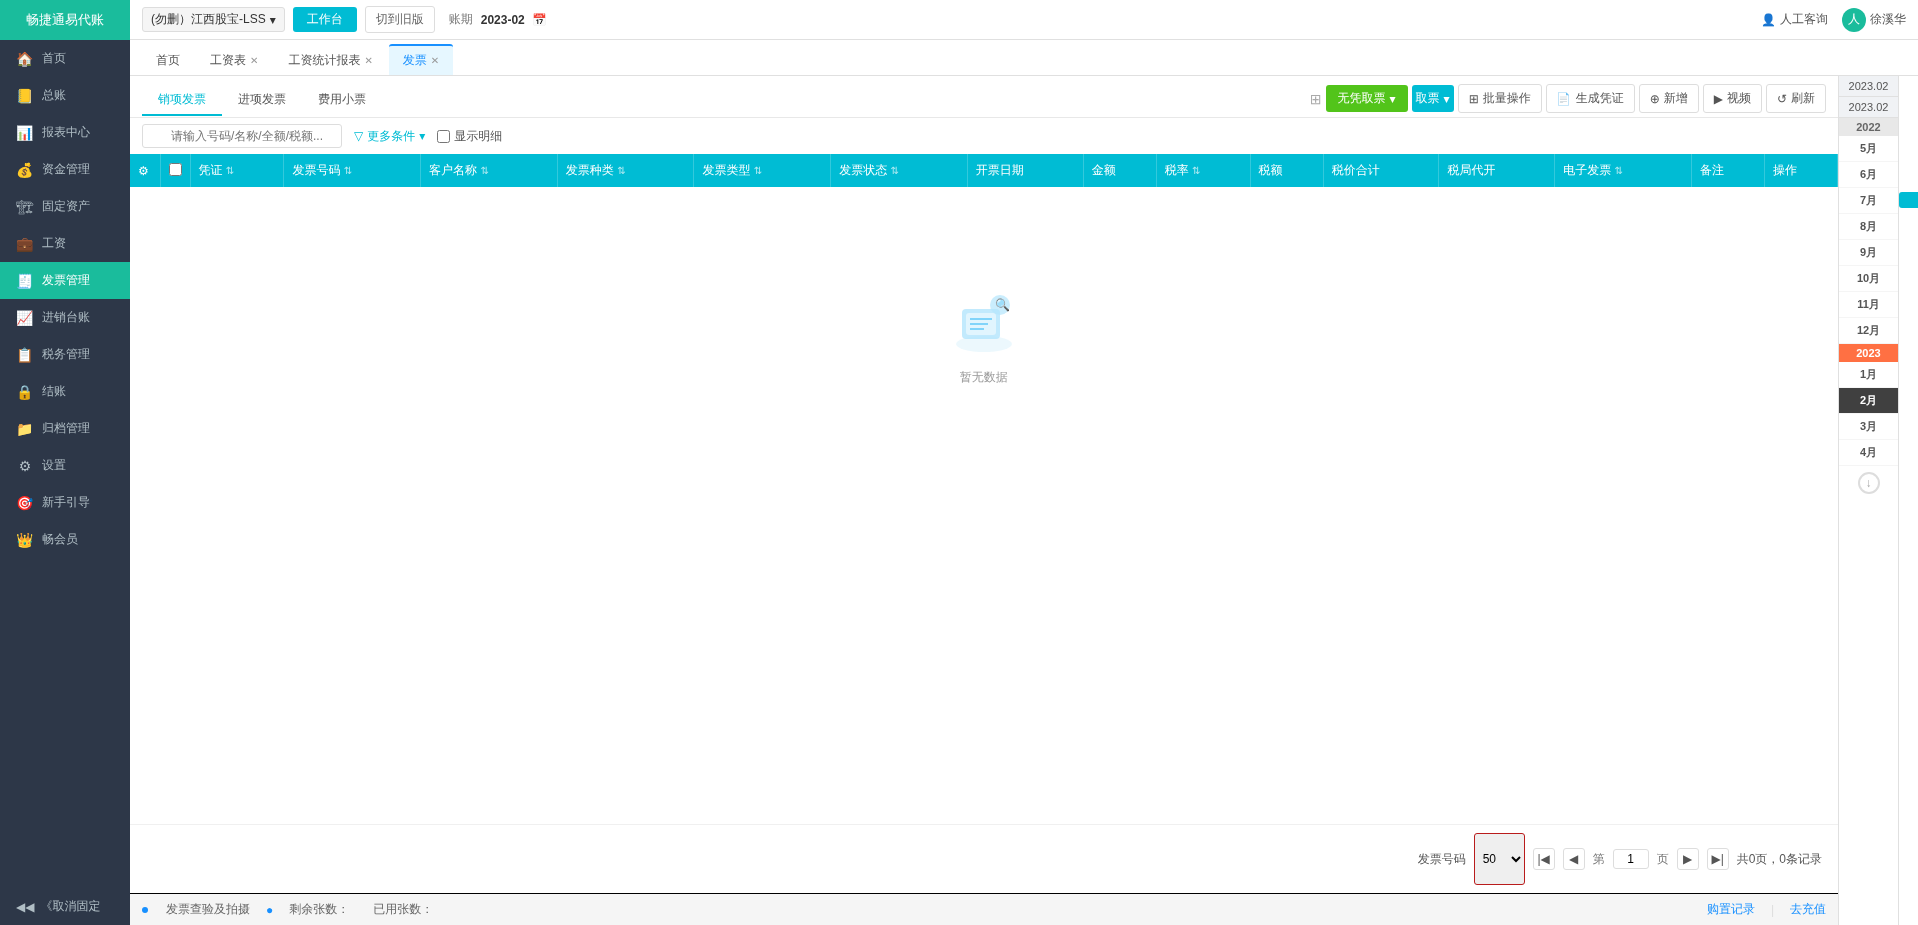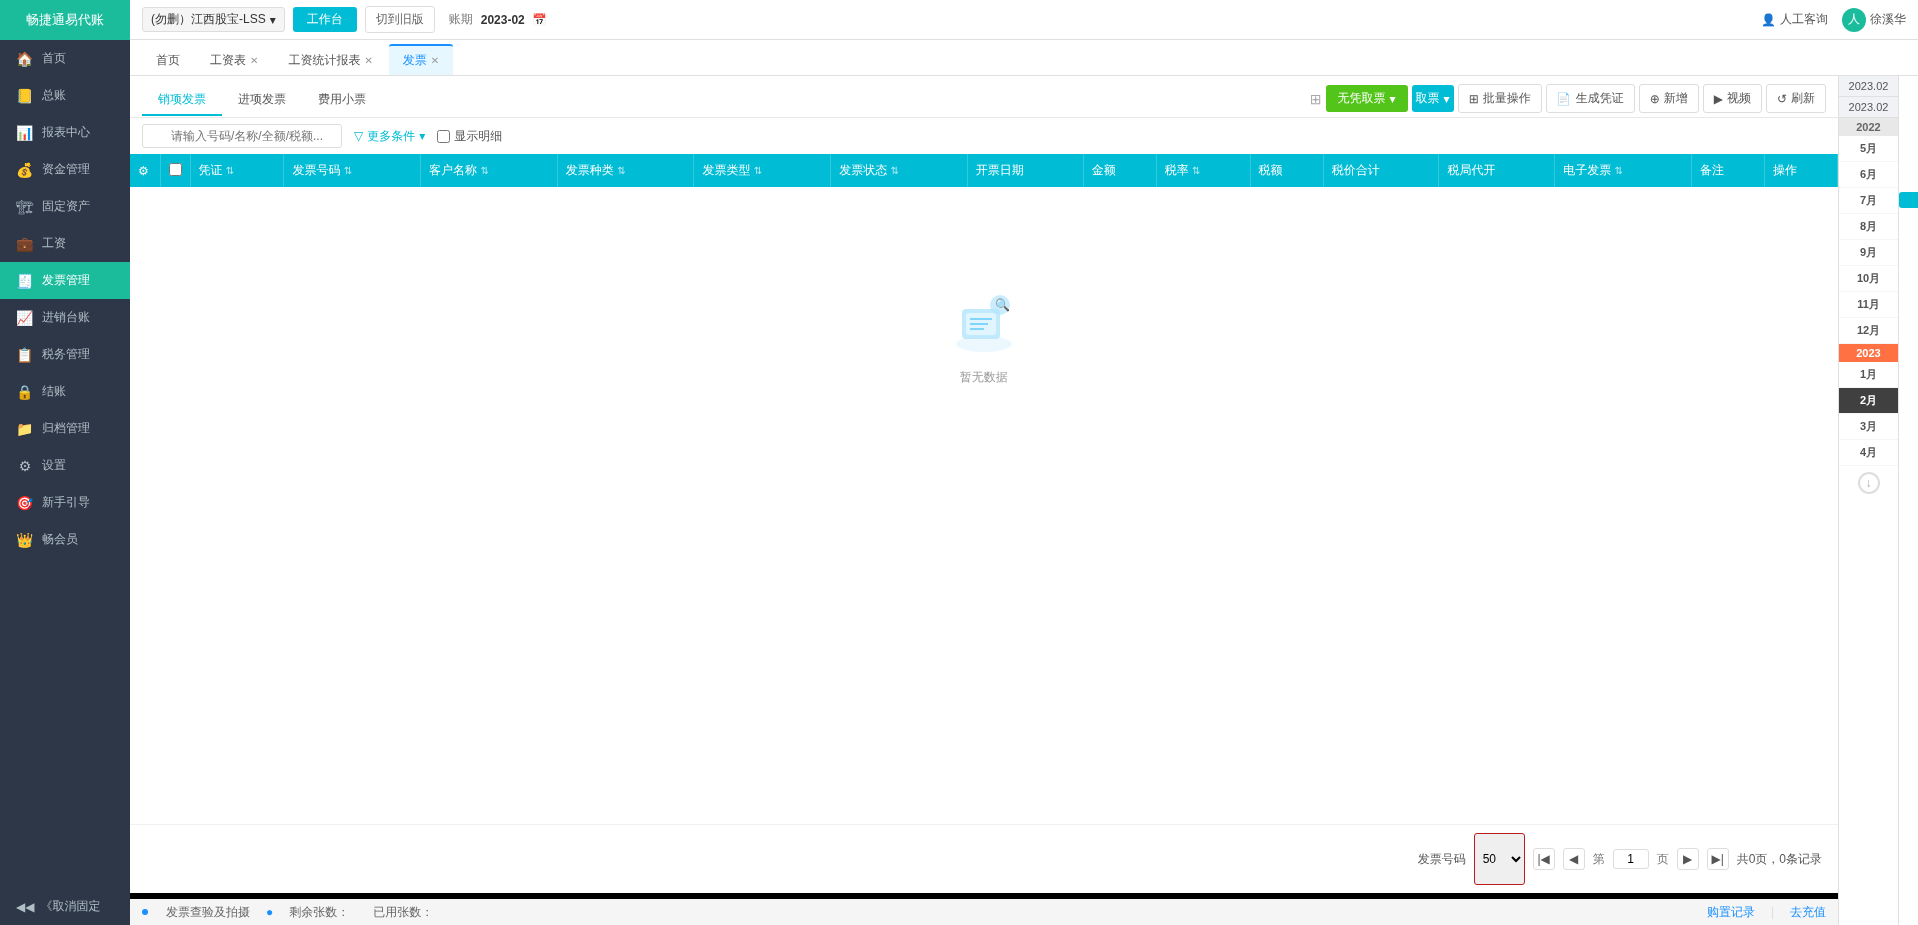--- a/index.html
+++ b/index.html
@@ -324,21 +324,21 @@
       border-radius: 3px;
       padding: 2px 4px;
       text-align: center;
       font-size: 12px;
     }
 
     
     .bottom-bar {
       height: 32px;
       background: #f5f5f5;
-      border-top: 6px solid #000000;
+      border-top: 1px solid #000000;
       display: flex;
       align-items: center;
       padding: 0 12px;
       gap: 16px;
       flex-shrink: 0;
       font-size: 11px;
       color: #666;
     }
     .bottom-bar .link { color: #1890ff; cursor: pointer; }
     .dot { width: 6px; height: 6px; border-radius: 50%; background: #1890ff; display: inline-block; margin-right: 2px; }

